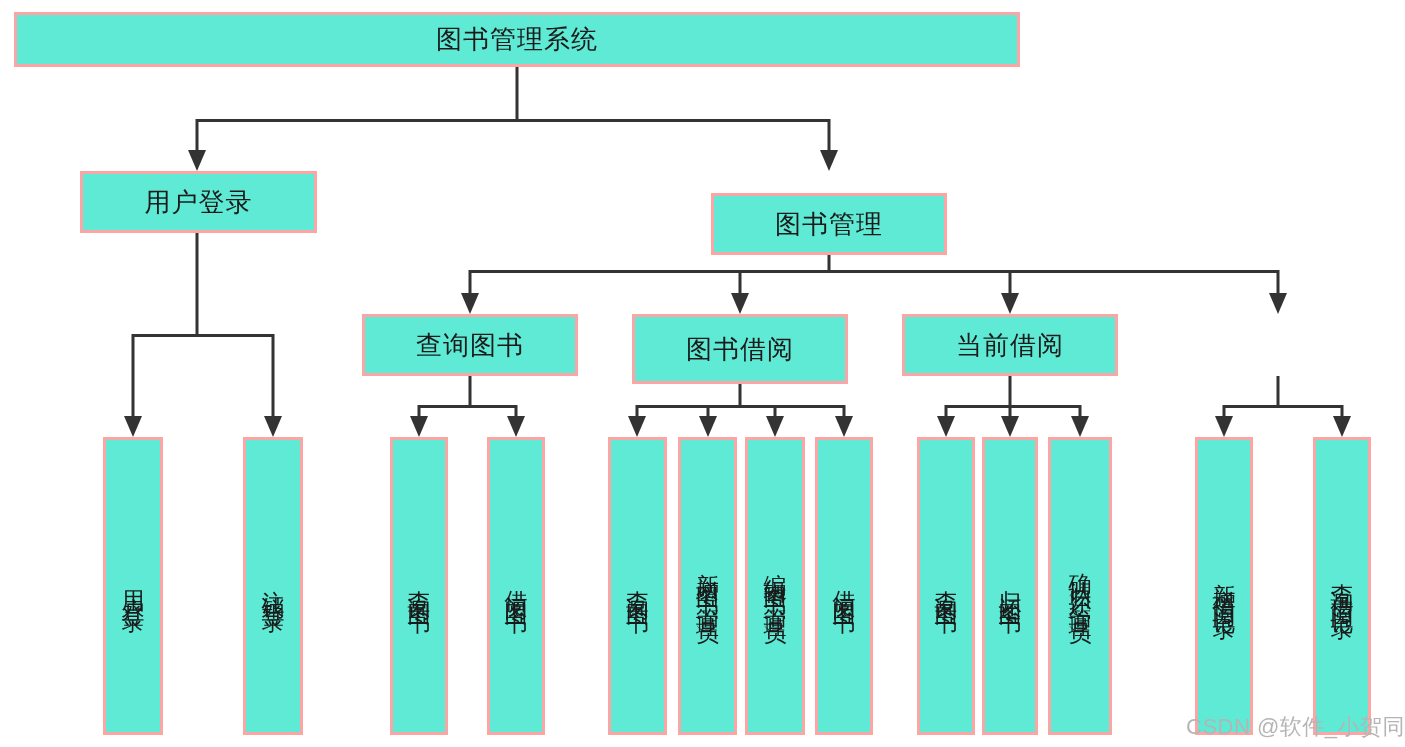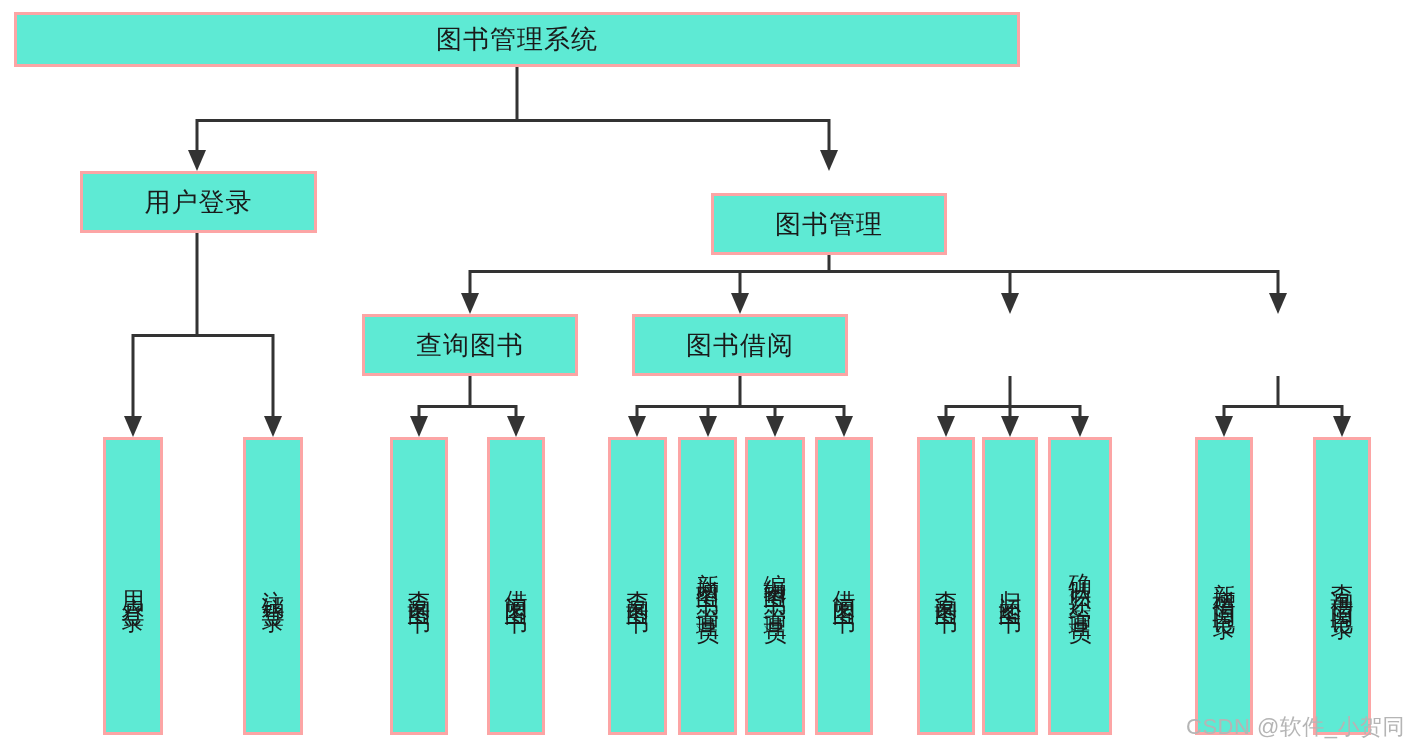--- a/index.html
+++ b/index.html
@@ -86,22 +86,25 @@
   <div class="node node-h" style="left:80px; top:171px; width:237px; height:62px;">
     <span class="lbl">用户登录</span>
   </div>
   <div class="node node-h" style="left:711px; top:171px; width:236px; height:62px;margin-top:22px;">
     <span class="lbl">图书管理</span>
   </div>
 
   <div class="node node-h" style="left:362px; top:314px; width:216px; height:62px;">
     <span class="lbl">查询图书</span>
   </div>
-  <div class="node node-h" style="left:632px; top:314px; width:216px; height:62px;">
+  <div class="node node-h" style="left:632px; top:314px; width:216px; height:70px;">
     <span class="lbl">图书借阅</span>
+  </div>
+  <div class="node node-h" style="left:902px; top:314px; width:216px; height:62px;">
+    <span class="lbl">当前借阅</span>
   </div>
 
   <div class="node node-v" style="left:103px; top:437px; width:60px; height:298px;">
     <span class="lbl">用户登录</span>
   </div>
   <div class="node node-v" style="left:243px; top:437px; width:60px; height:298px;">
     <span class="lbl">注销登录</span>
   </div>
 
   <div class="node node-v" style="left:390px; top:437px; width:58px; height:298px;">

